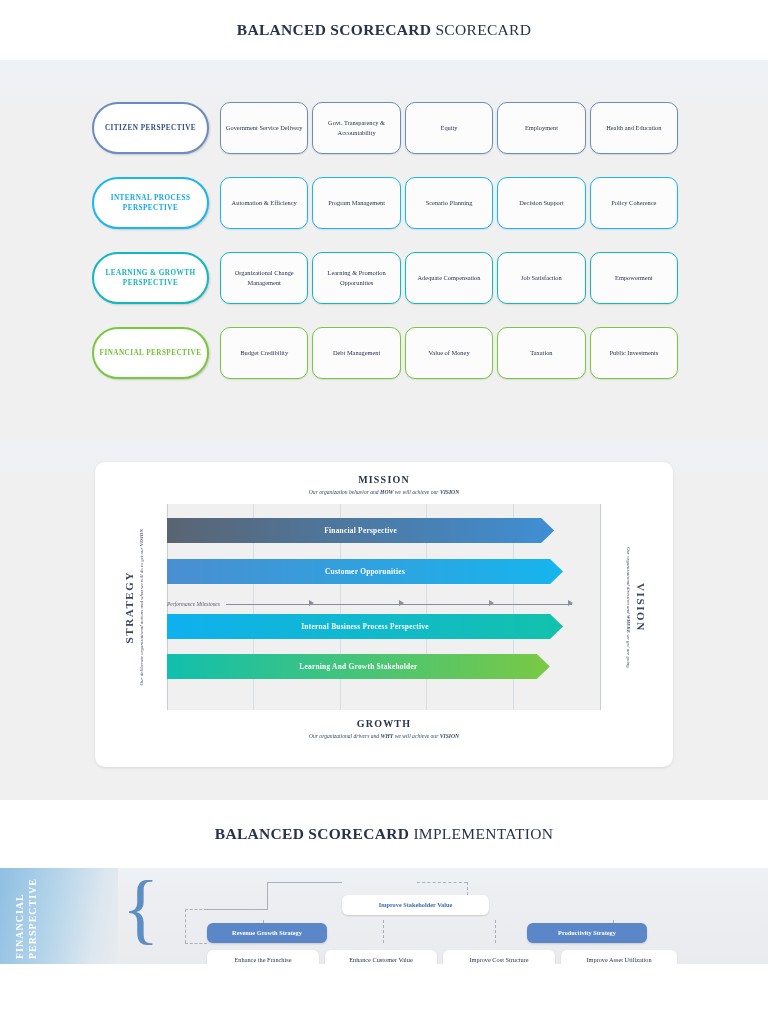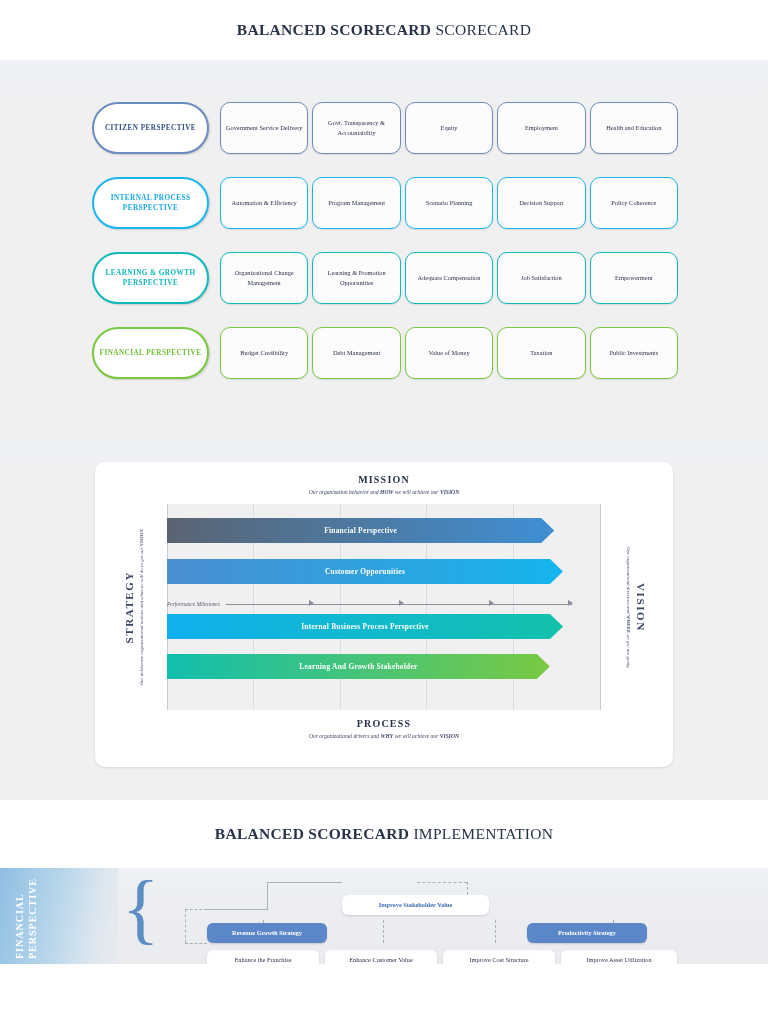--- a/index.html
+++ b/index.html
@@ -333,21 +333,21 @@
         <div class="vlabel right">
           <div class="vsub">
             <span>Our organizational direction and </span><b>WHERE</b><span> we go/ are going</span>
           </div>
           <div class="vbig">VISION</div>
         </div>
 
       </div>
 
       <div class="band-head def-foot">
-        <div class="big">PROCESS</div>
+        <div class="big">GROWTH</div>
         <div class="sub">
           <span>Our organizational drivers and </span><b>WHY</b><span> we will achieve our </span><b>VISION</b>
         </div>
       </div>
 
     </div>
   </div>
 
   <div class="title-band" style="height:68px;">
     <div class="title-text">

